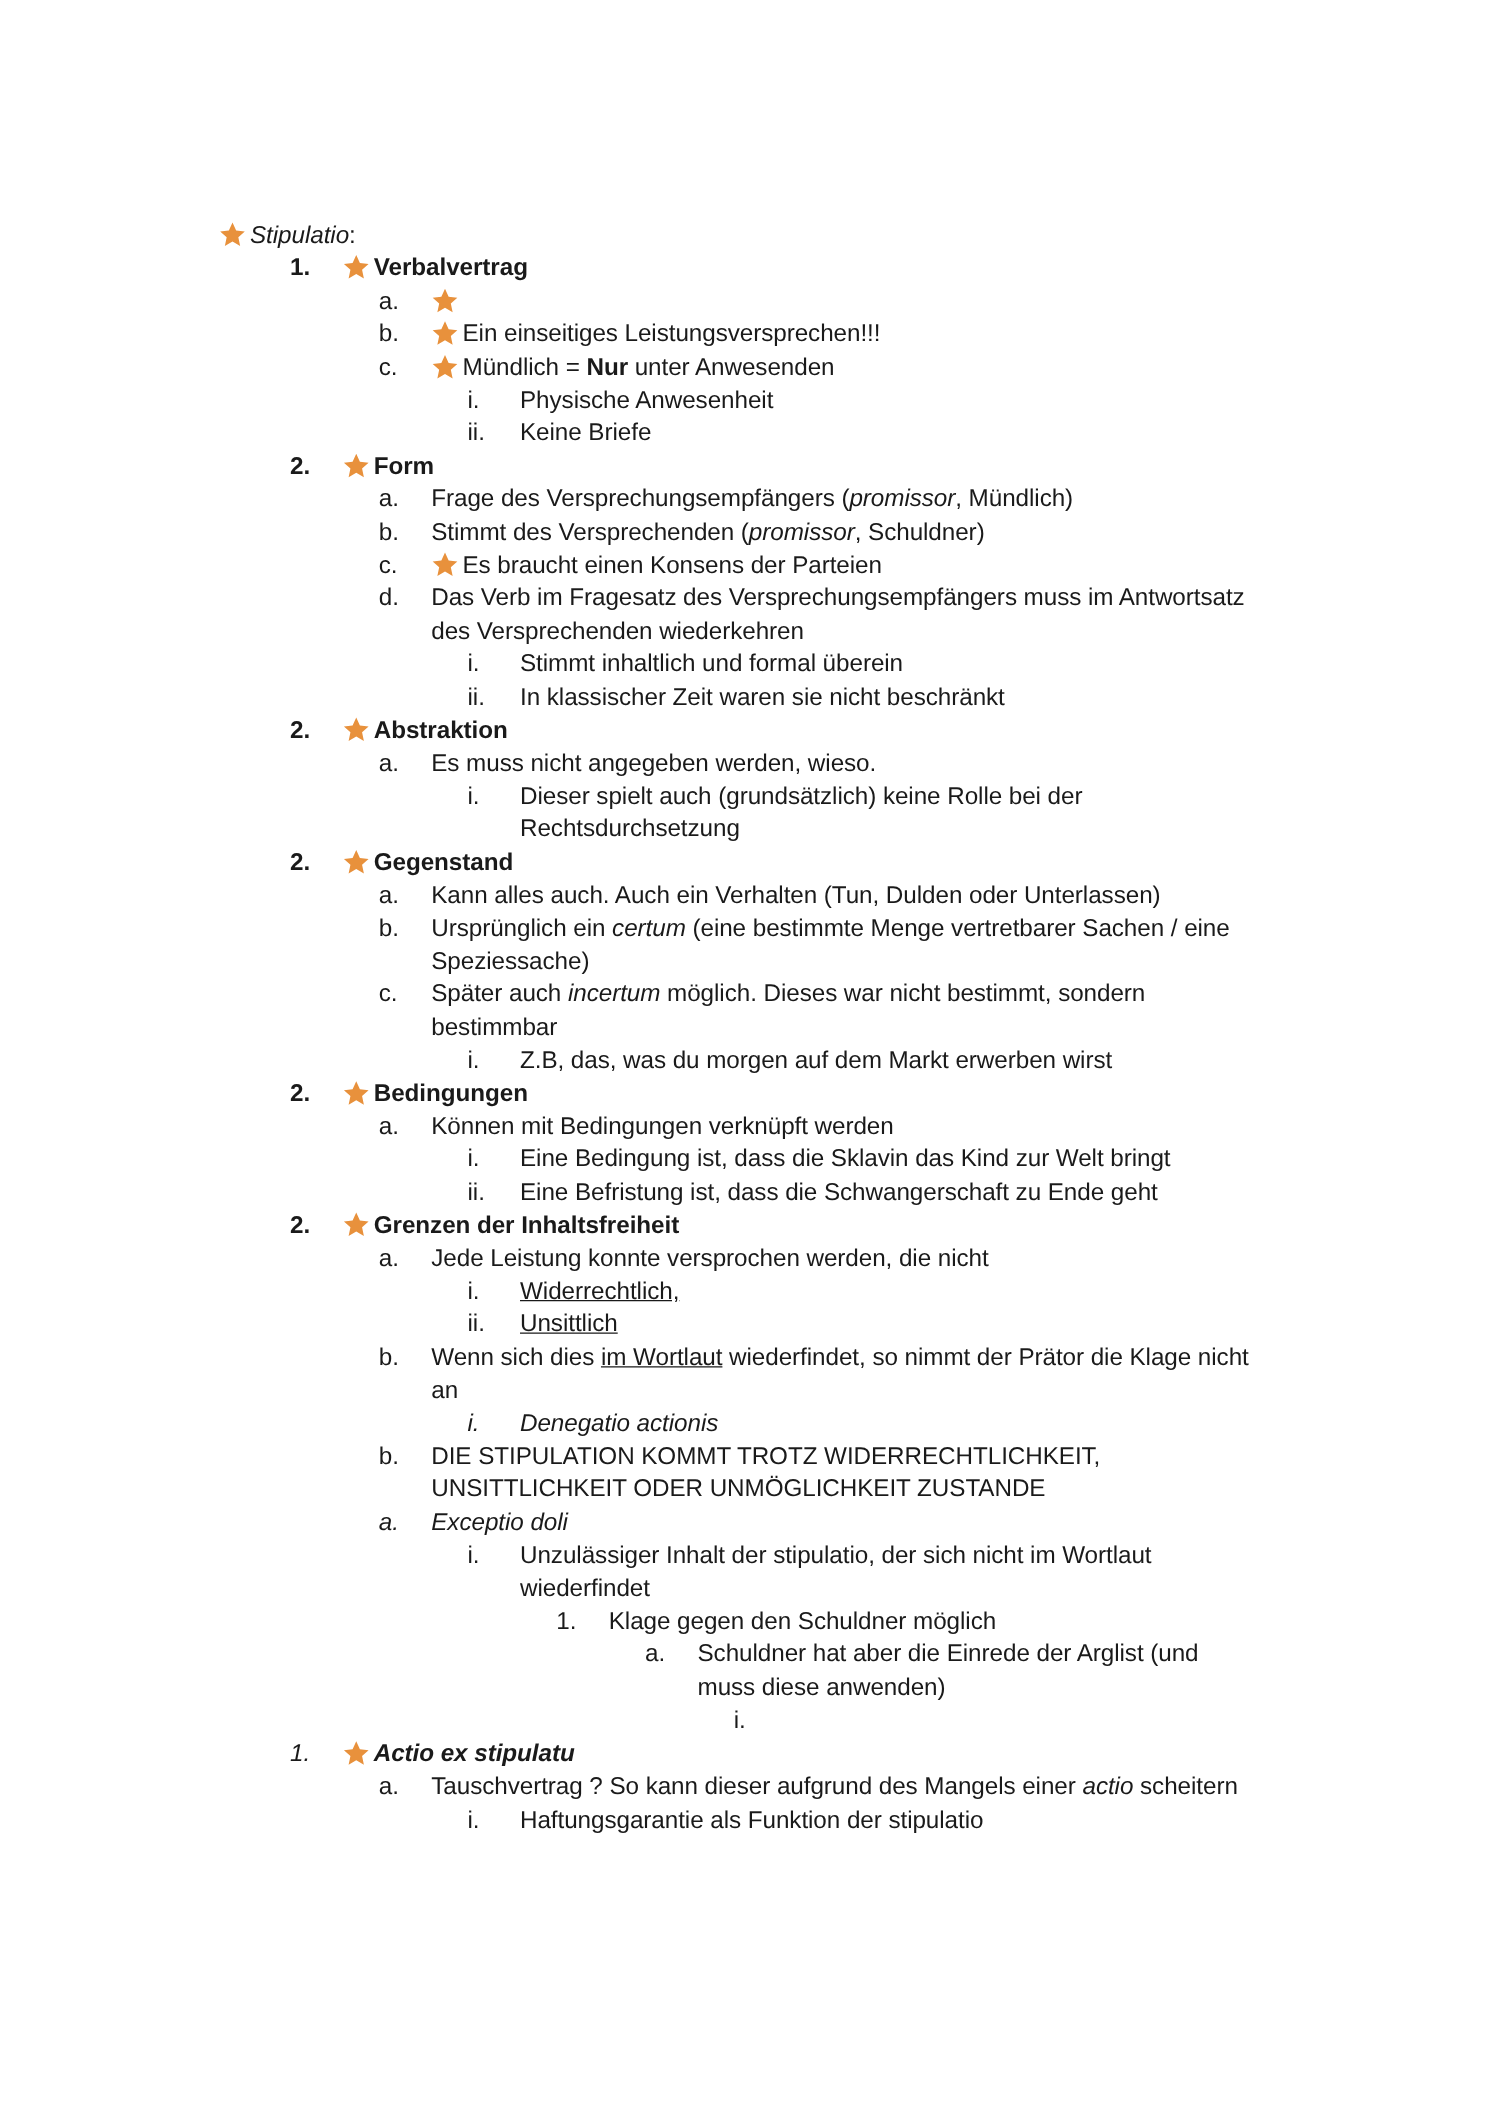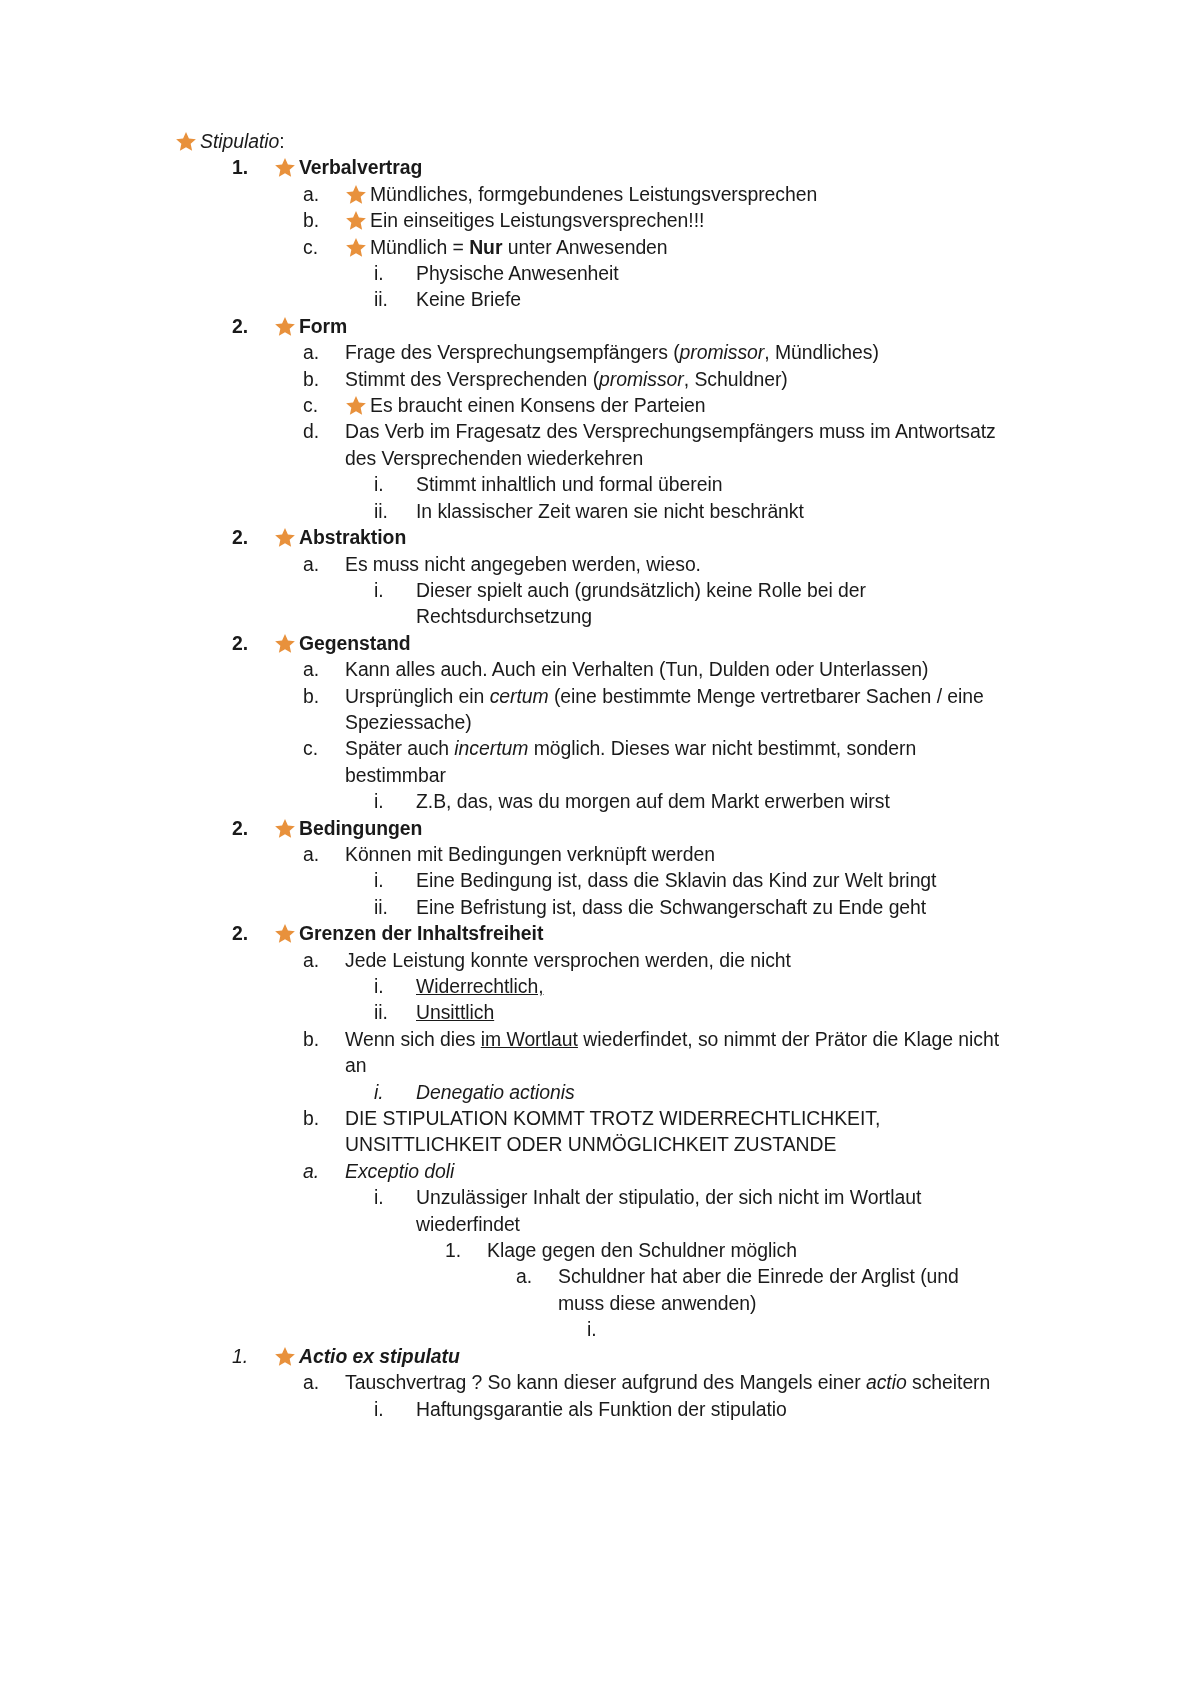--- a/index.html
+++ b/index.html
@@ -18,20 +18,21 @@
   .page {
     position: relative;
     width: 1200px;
     height: 1698px;
     background: #ffffff;
     box-sizing: border-box;
     padding: 128px 175px 0 175px;
   }
   .doc-body {
     width: 830px;
+    margin-top: 47px;
   }
 
   
   .row {
     display: flex;
     align-items: flex-start;
     font-size: 19.4px;
     line-height: 26.4px;
     color: #1a1a1a;
     letter-spacing: -0.05px;
@@ -97,21 +98,21 @@
       <div class="row lvl1 bold-row">
         <span class="marker">1.</span>
         <span class="content"><span class="star"><svg viewBox="0 0 24 23" xmlns="http://www.w3.org/2000/svg" aria-hidden="true">
               <polygon points="12,1.2 15.2,8.1 22.8,8.9 17.1,14.0 18.7,21.6 12,17.7 5.3,21.6 6.9,14.0 1.2,8.9 8.8,8.1" fill="#E8913C"></polygon>
             </svg></span><span class="b">Verbalvertrag</span></span>
       </div>
       <div class="row lvl2">
         <span class="marker">a.</span>
         <span class="content"><span class="star"><svg viewBox="0 0 24 23" xmlns="http://www.w3.org/2000/svg" aria-hidden="true">
               <polygon points="12,1.2 15.2,8.1 22.8,8.9 17.1,14.0 18.7,21.6 12,17.7 5.3,21.6 6.9,14.0 1.2,8.9 8.8,8.1" fill="#E8913C"></polygon>
-            </svg></span><span>Mündliches, formgebundenes Leistungsversprechen</span></span>
+            </svg></span></span>
       </div>
       <div class="row lvl2">
         <span class="marker">b.</span>
         <span class="content"><span class="star"><svg viewBox="0 0 24 23" xmlns="http://www.w3.org/2000/svg" aria-hidden="true">
               <polygon points="12,1.2 15.2,8.1 22.8,8.9 17.1,14.0 18.7,21.6 12,17.7 5.3,21.6 6.9,14.0 1.2,8.9 8.8,8.1" fill="#E8913C"></polygon>
             </svg></span><span>Ein einseitiges Leistungsversprechen!!!</span></span>
       </div>
       <div class="row lvl2">
         <span class="marker">c.</span>
         <span class="content"><span class="star"><svg viewBox="0 0 24 23" xmlns="http://www.w3.org/2000/svg" aria-hidden="true">
@@ -127,21 +128,21 @@
         <span class="content"><span>Keine Briefe</span></span>
       </div>
       <div class="row lvl1 bold-row">
         <span class="marker">2.</span>
         <span class="content"><span class="star"><svg viewBox="0 0 24 23" xmlns="http://www.w3.org/2000/svg" aria-hidden="true">
               <polygon points="12,1.2 15.2,8.1 22.8,8.9 17.1,14.0 18.7,21.6 12,17.7 5.3,21.6 6.9,14.0 1.2,8.9 8.8,8.1" fill="#E8913C"></polygon>
             </svg></span><span class="b">Form</span></span>
       </div>
       <div class="row lvl2">
         <span class="marker">a.</span>
-        <span class="content"><span>Frage des Versprechungsempfängers (</span><span class="i">promissor</span><span>, Mündliches)</span></span>
+        <span class="content"><span>Frage des Versprechungsempfängers (</span><span class="i">promissor</span><span>, Mündlich)</span></span>
       </div>
       <div class="row lvl2">
         <span class="marker">b.</span>
         <span class="content"><span>Stimmt des Versprechenden (</span><span class="i">promissor</span><span>, Schuldner)</span></span>
       </div>
       <div class="row lvl2">
         <span class="marker">c.</span>
         <span class="content"><span class="star"><svg viewBox="0 0 24 23" xmlns="http://www.w3.org/2000/svg" aria-hidden="true">
               <polygon points="12,1.2 15.2,8.1 22.8,8.9 17.1,14.0 18.7,21.6 12,17.7 5.3,21.6 6.9,14.0 1.2,8.9 8.8,8.1" fill="#E8913C"></polygon>
             </svg></span><span>Es braucht einen Konsens der Parteien</span></span>

